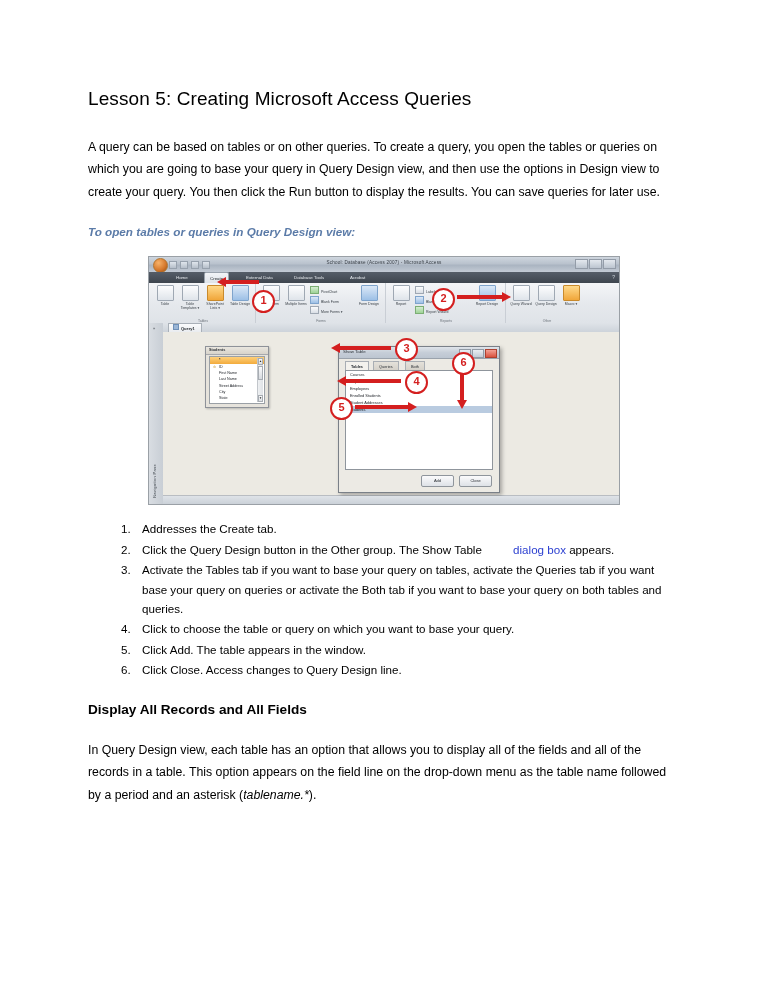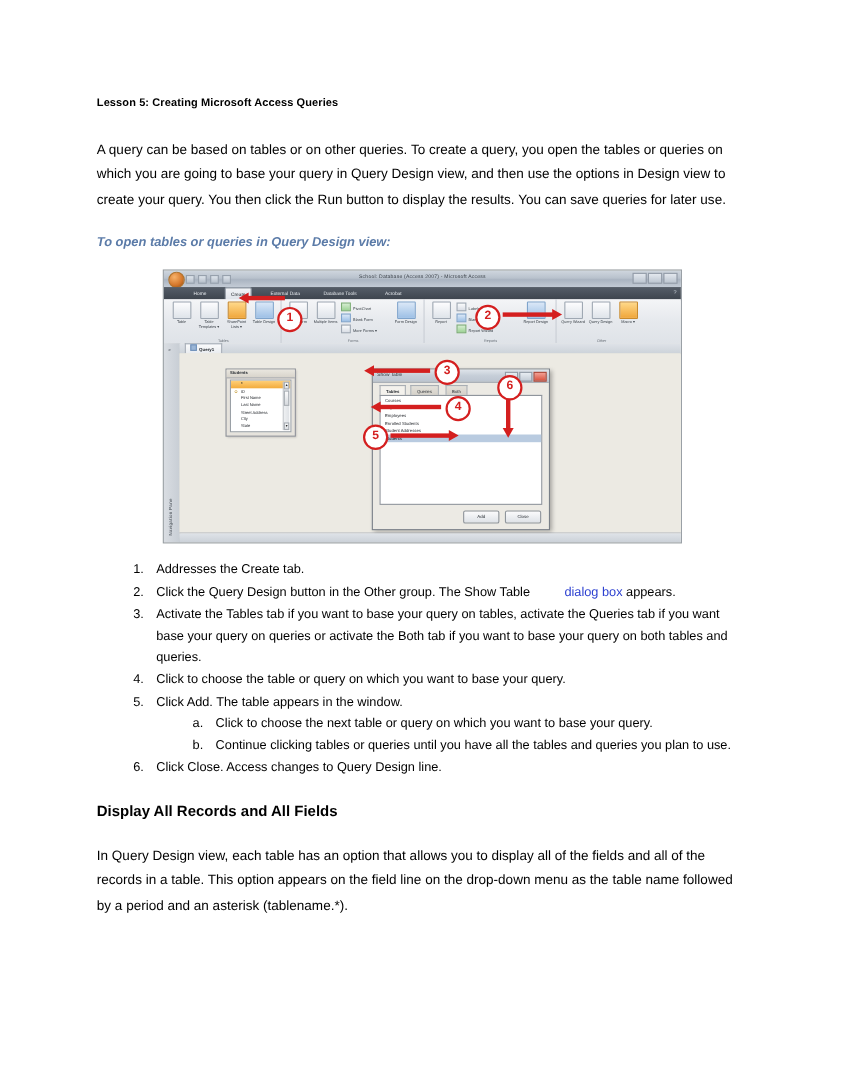--- a/index.html
+++ b/index.html
@@ -22,22 +22,22 @@
     height: 990px;
     background: #ffffff;
   }
   .content {
     position: absolute;
     left: 88px;
     top: 88px;
     width: 590px;
   }
   h1.lesson-title {
-    font-size: 10px;
-    font-weight: bold;
+    font-size: 19px;
+    font-weight: normal;
     margin: 0 0 26px 0;
     letter-spacing: 0.1px;
   }
   p.body-para {
     font-size: 12.3px;
     line-height: 1.82;
     margin: 0 0 22px 0;
     text-align: left;
   }
   .subhead {
@@ -67,21 +67,21 @@
     list-style-type: lower-alpha;
     margin: 0 0 0 0;
     padding-left: 46px;
   }
   ol.substeps > li { padding-left: 8px; }
   a.inline-link {
     color: #2b3fd0;
     text-decoration: none;
     margin-left: 28px;
   }
-  .ital { }
+  .ital { font-style: italic; }
 
   
   .shot {
     position: relative;
     width: 470px;
     height: 247px;
     margin: 8px 0 10px 60px;
     border: 1px solid #9aa0a6;
     background: #e8e8e4;
     overflow: hidden;
@@ -578,24 +578,20 @@
         <div class="circ" style="left:303px; top:95px;">6</div>
       </div>
     </div>
 
     <ol class="steps">
       <li><span>Addresses the Create tab.</span></li>
       <li><span>Click the Query Design button in the Other group. The Show Table </span><a class="inline-link" href="#">dialog box</a><span> appears.</span></li>
       <li><span>Activate the Tables tab if you want to base your query on tables, activate the Queries tab if you want base your query on queries or activate the Both tab if you want to base your query on both tables and queries.</span></li>
       <li><span>Click to choose the table or query on which you want to base your query.</span></li>
       <li><span>Click Add. The table appears in the window.</span>
-        <ol class="substeps">
-          <li><span>Click to choose the next table or query on which you want to base your query.</span></li>
-          <li><span>Continue clicking tables or queries until you have all the tables and queries you plan to use.</span></li>
-        </ol>
       </li>
       <li><span>Click Close. Access changes to Query Design line.</span></li>
     </ol>
 
     <h2 class="section-title">Display All Records and All Fields</h2>
 
     <p class="body-para"><span>In Query Design view, each table has an option that allows you to display all of the fields and all of the records in a table. This option appears on the field line on the drop-down menu as the table name followed by a period and an asterisk (</span><span class="ital">tablename.*</span><span>).</span></p>
 
   </div>
 </div>

